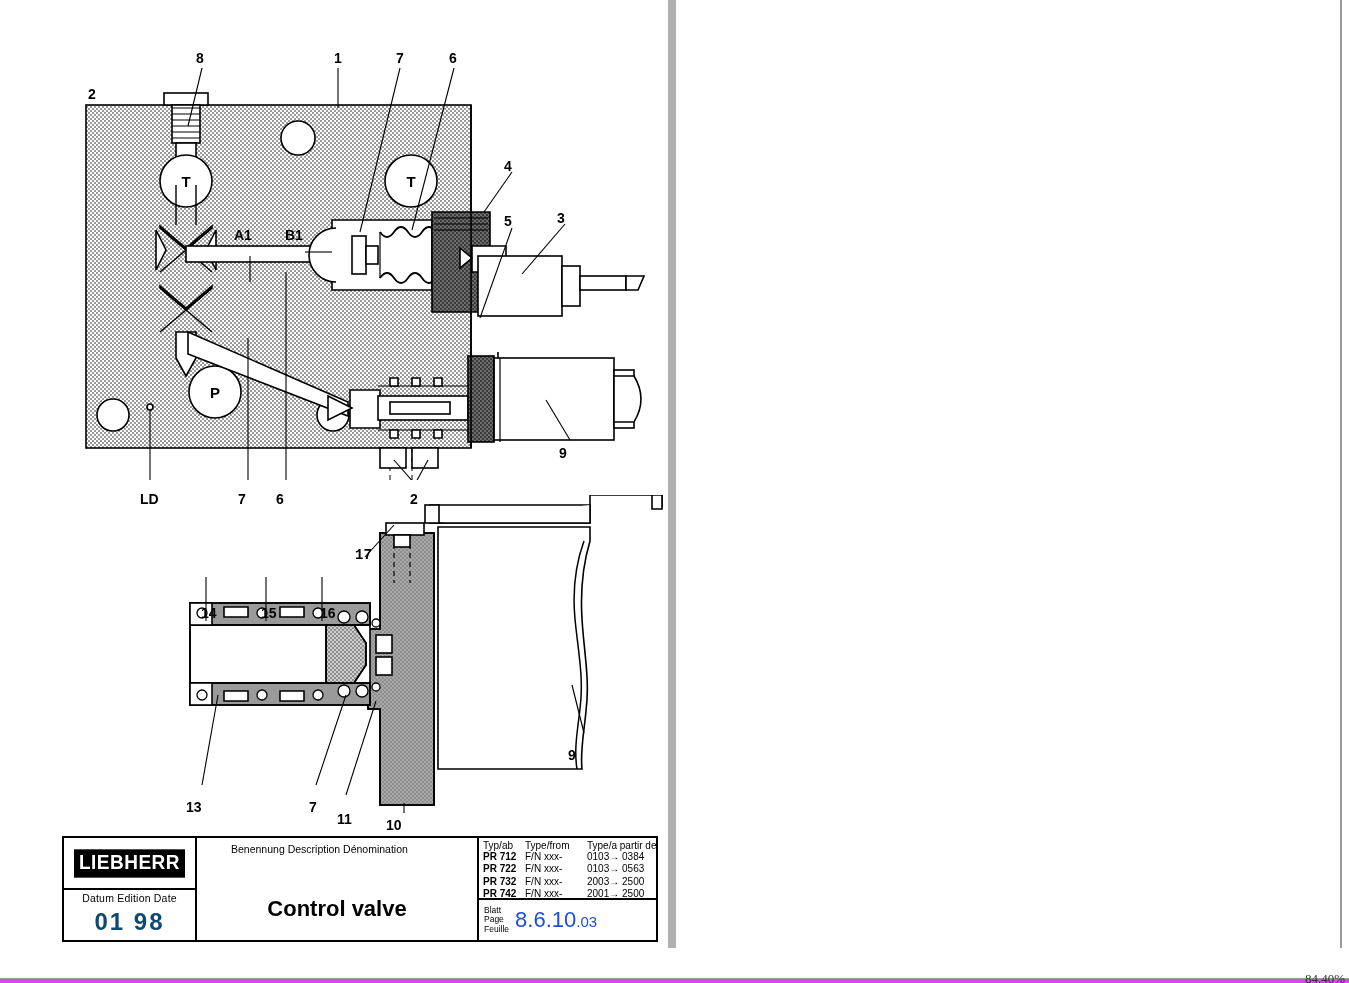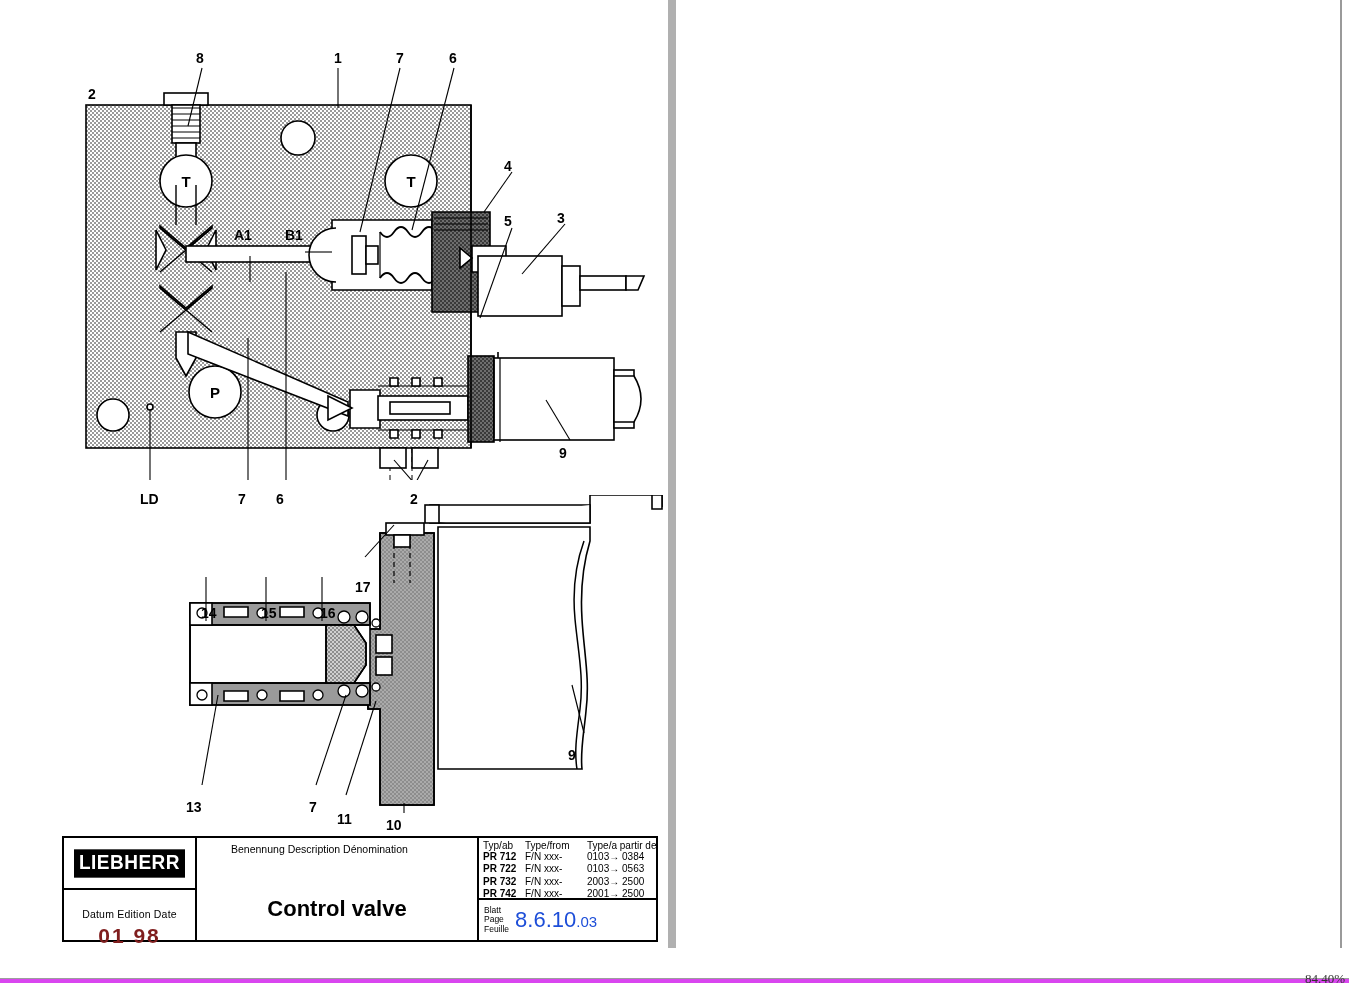--- a/index.html
+++ b/index.html
@@ -88,29 +88,29 @@
     letter-spacing: 0.5px;
     color: #000;
     background: #000;
     color: #fff;
     padding: 2px 5px 3px 5px;
     transform: scaleY(1.05);
   }
   #tb-date-cell {
     left: 0; top: 52px; width: 133px; height: 50px;
     border-right: 2px solid #000;
-    padding-top: 18px;
+    padding-top: 2px;
     text-align: center;
   }
   #tb-date-label {
     font-size: 10.5px; color: #000; letter-spacing: 0.2px;
     white-space: nowrap;
   }
   #tb-date-value {
-    font-size: 21px; font-weight: bold; color: #7f1d1d;
+    font-size: 24px; font-weight: bold; color: #0c4a6e;
     margin-top: 4px; letter-spacing: 2px;
   }
   #tb-desc-cell {
     left: 133px; top: 0; width: 282px; height: 102px;
     border-right: 2px solid #000;
   }
   #tb-desc-label {
     position: absolute; left: 10px; top: 5px;
     font-size: 10.5px; color: #000; white-space: nowrap; padding-left: 24px;
   }
@@ -458,21 +458,21 @@
           <line x1="86" y1="126" x2="86" y2="82"></line>
           <line x1="142" y1="126" x2="142" y2="82"></line>
           <line x1="38" y1="200" x2="22" y2="290"></line>
           <line x1="166" y1="200" x2="136" y2="290"></line>
           <line x1="196" y1="206" x2="166" y2="300"></line>
           <line x1="224" y1="308" x2="224" y2="318"></line>
           <line x1="392" y1="190" x2="404" y2="238"></line>
         </g>
       </svg>
 
-      <div class="calloutnum" style="left:355px; top:580px;">17</div>
+      <div class="calloutnum" style="left:355px; top:548px;font-family:Liberation Mono, monospace;">17</div>
       <div class="calloutnum" style="left:201px; top:606px;">14</div>
       <div class="calloutnum" style="left:261px; top:606px;">15</div>
       <div class="calloutnum" style="left:320px; top:606px;">16</div>
       <div class="calloutnum" style="left:568px; top:748px;">9</div>
       <div class="calloutnum" style="left:186px; top:800px;">13</div>
       <div class="calloutnum" style="left:309px; top:800px;">7</div>
       <div class="calloutnum" style="left:337px; top:812px;">11</div>
       <div class="calloutnum" style="left:386px; top:818px;">10</div>
 
       <div id="title-block">

